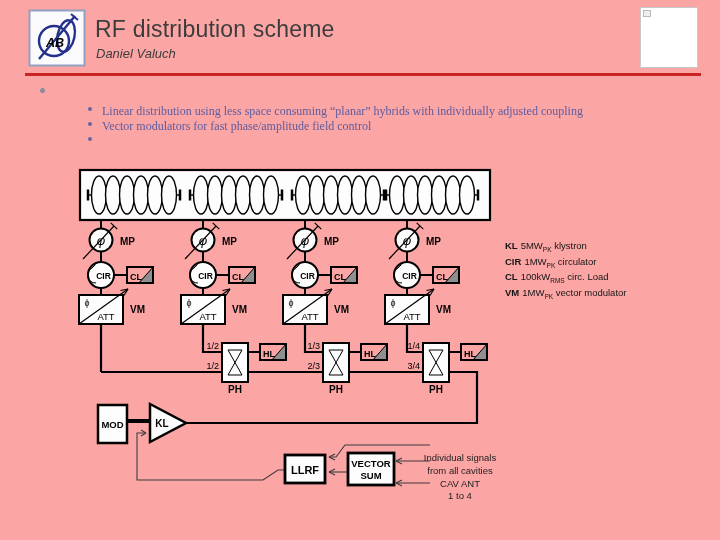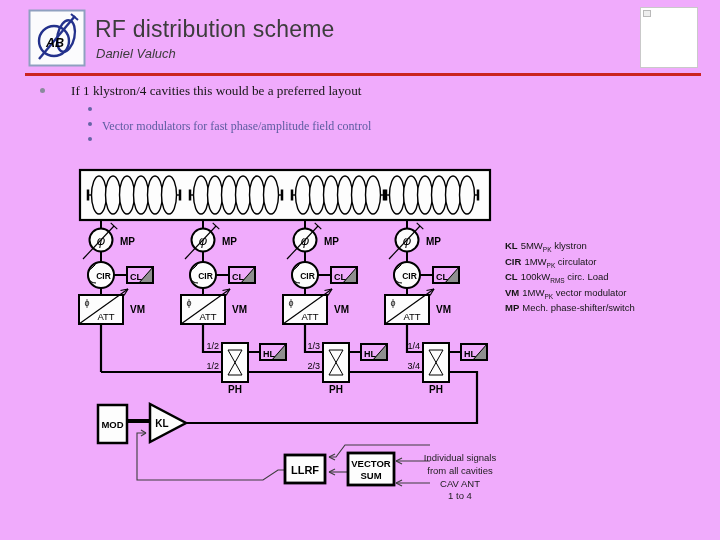--- a/index.html
+++ b/index.html
@@ -1,16 +1,16 @@
 <!DOCTYPE html>
 <html><head>
 <meta charset="utf-8">
 <style>
   html,body{margin:0;padding:0;background:#ffffff;}
-  .slide{position:relative;width:720px;height:540px;background:#f0abfc;overflow:hidden;
+  .slide{position:relative;width:720px;height:540px;background:#fca5a5;overflow:hidden;
          font-family:"Liberation Sans",sans-serif;}
   
   .logo{position:absolute;left:28px;top:9px;}
   .title{position:absolute;left:95px;top:16px;font-size:23px;color:#3c3c3c;letter-spacing:0.2px;text-align:center;}
   .subtitle{position:absolute;left:96px;top:46px;font-size:13px;color:#3c3c3c;font-style:italic;}
   .red-rule{position:absolute;left:25px;top:73px;width:676px;height:3px;background:#cb2420;}
   .ph-box{position:absolute;left:640px;top:7px;width:56px;height:59px;background:#fff;border:1px solid #c9c9c9;}
   .ph-glyph{position:absolute;left:2px;top:2px;width:6px;height:5px;border:1px solid #b9b9b9;background:#eee;}
   
   .dot{position:absolute;border-radius:50%;}
@@ -47,22 +47,22 @@
     <text x="18" y="37.5" font-size="12.5" font-style="italic" font-weight="bold" fill="#c42127">AB</text>
   </svg>
   <div class="title">RF distribution scheme</div>
   <div class="subtitle">Daniel Valuch</div>
   <div class="red-rule"></div>
   <div class="ph-box">
       <span class="ph-glyph"></span>
     </div>
 
   <span class="dot d-main"></span>
-  <div class="b-main">If 1 klystron/4 cavities this would be a preferred layout</div>
   <span class="dot d-s1"></span>
+  <div class="b-sub s1">Linear distribution using less space consuming “planar” hybrids with individually adjusted coupling</div>
   <span class="dot d-s2"></span>
   <div class="b-sub s2">Vector modulators for fast phase/amplitude field control</div>
   <span class="dot d-s3"></span>
 
   <svg class="diagram" width="720" height="540" viewBox="0 0 720 540">
     <g fill="none" stroke="#000">
 
       <g>
         <rect x="80" y="170" width="410" height="50" stroke-width="2.2" fill="#fdfdfd"></rect>
 
@@ -360,21 +360,20 @@
         <text x="371" y="479" font-size="9.5" class="tb" text-anchor="middle" stroke="none">SUM</text>
       </g>
     </g>
   </svg>
 
   <div class="legend">
     <div class="legend-line"><b>KL</b><span>5MW</span><sub>PK</sub><span> klystron</span></div>
     <div class="legend-line"><b>CIR</b><span>1MW</span><sub>PK</sub><span> circulator</span></div>
     <div class="legend-line"><b>CL</b><span>100kW</span><sub>RMS</sub><span> circ. Load</span></div>
     <div class="legend-line"><b>VM</b><span>1MW</span><sub>PK</sub><span> vector modulator</span></div>
-    <div class="legend-line"><b>MP</b><span>Mech. phase-shifter/switch</span><sub></sub><span></span></div>
   </div>
 
   <div class="annot">
     <div>Individual signals</div>
     <div>from all cavities</div>
     <div>CAV ANT</div>
     <div>1 to 4</div>
   </div>
 
 </div>

